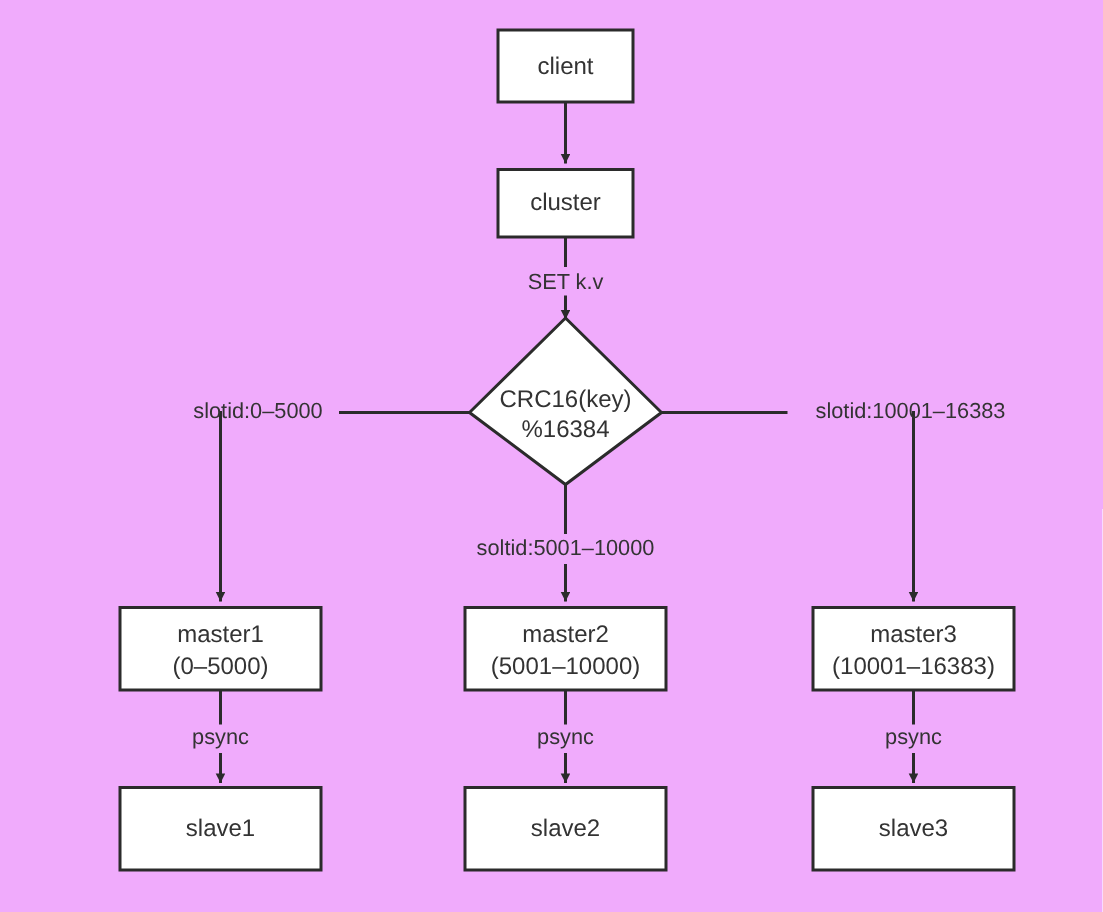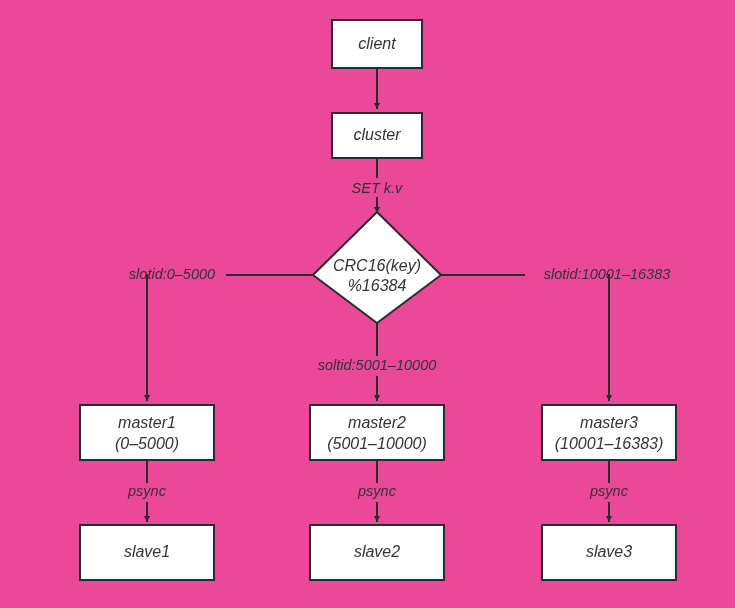--- a/index.html
+++ b/index.html
@@ -8,23 +8,22 @@
     background: #ffffff;
   }
   body {
     font-family: "Liberation Sans", sans-serif;
     -webkit-font-smoothing: antialiased;
   }
   #canvas {
     position: relative;
     width: 735px;
     height: 608px;
-    background: #ec4899;
+    background: #f0abfc;
     overflow: hidden;
-    font-style: italic;
   }
   #diagram-svg {
     position: absolute;
     left: 0;
     top: 0;
     width: 735px;
     height: 608px;
   }
   .node-rect {
     fill: #ffffff;

